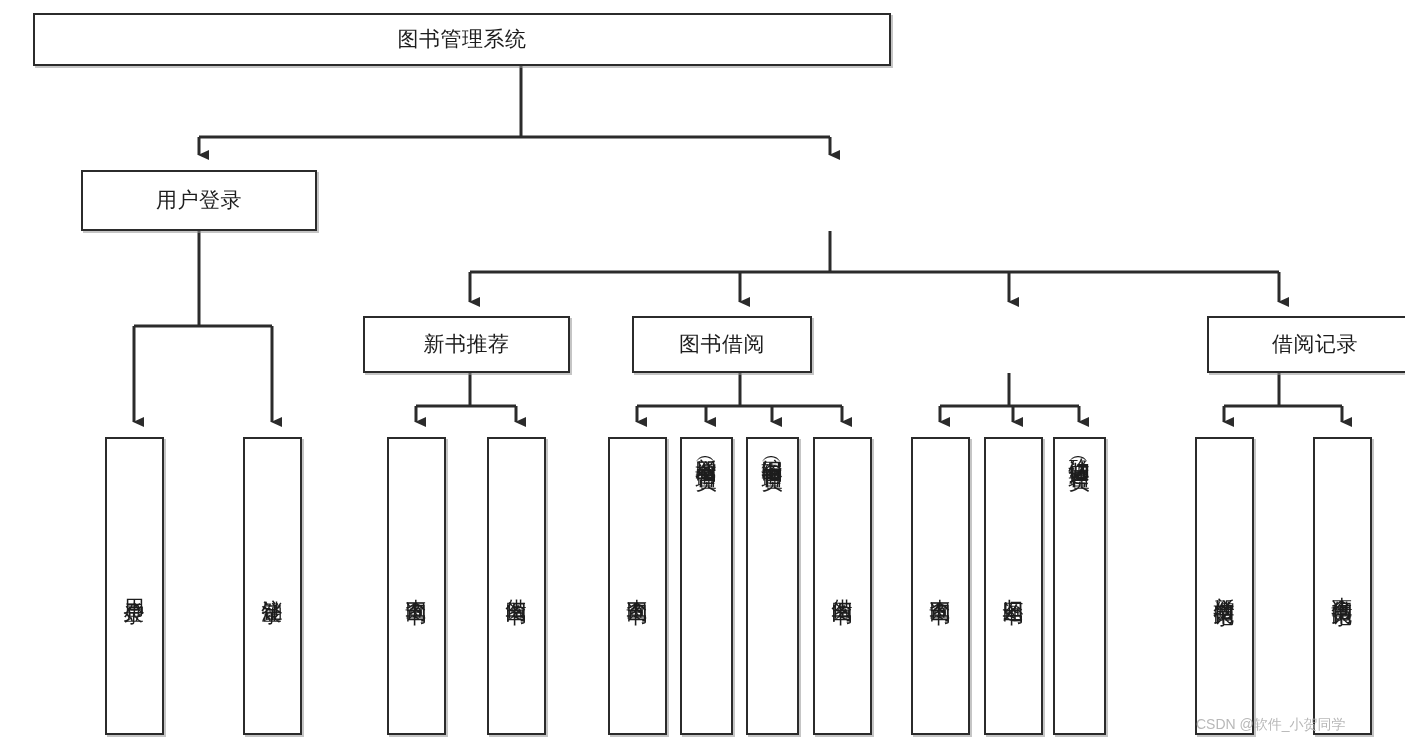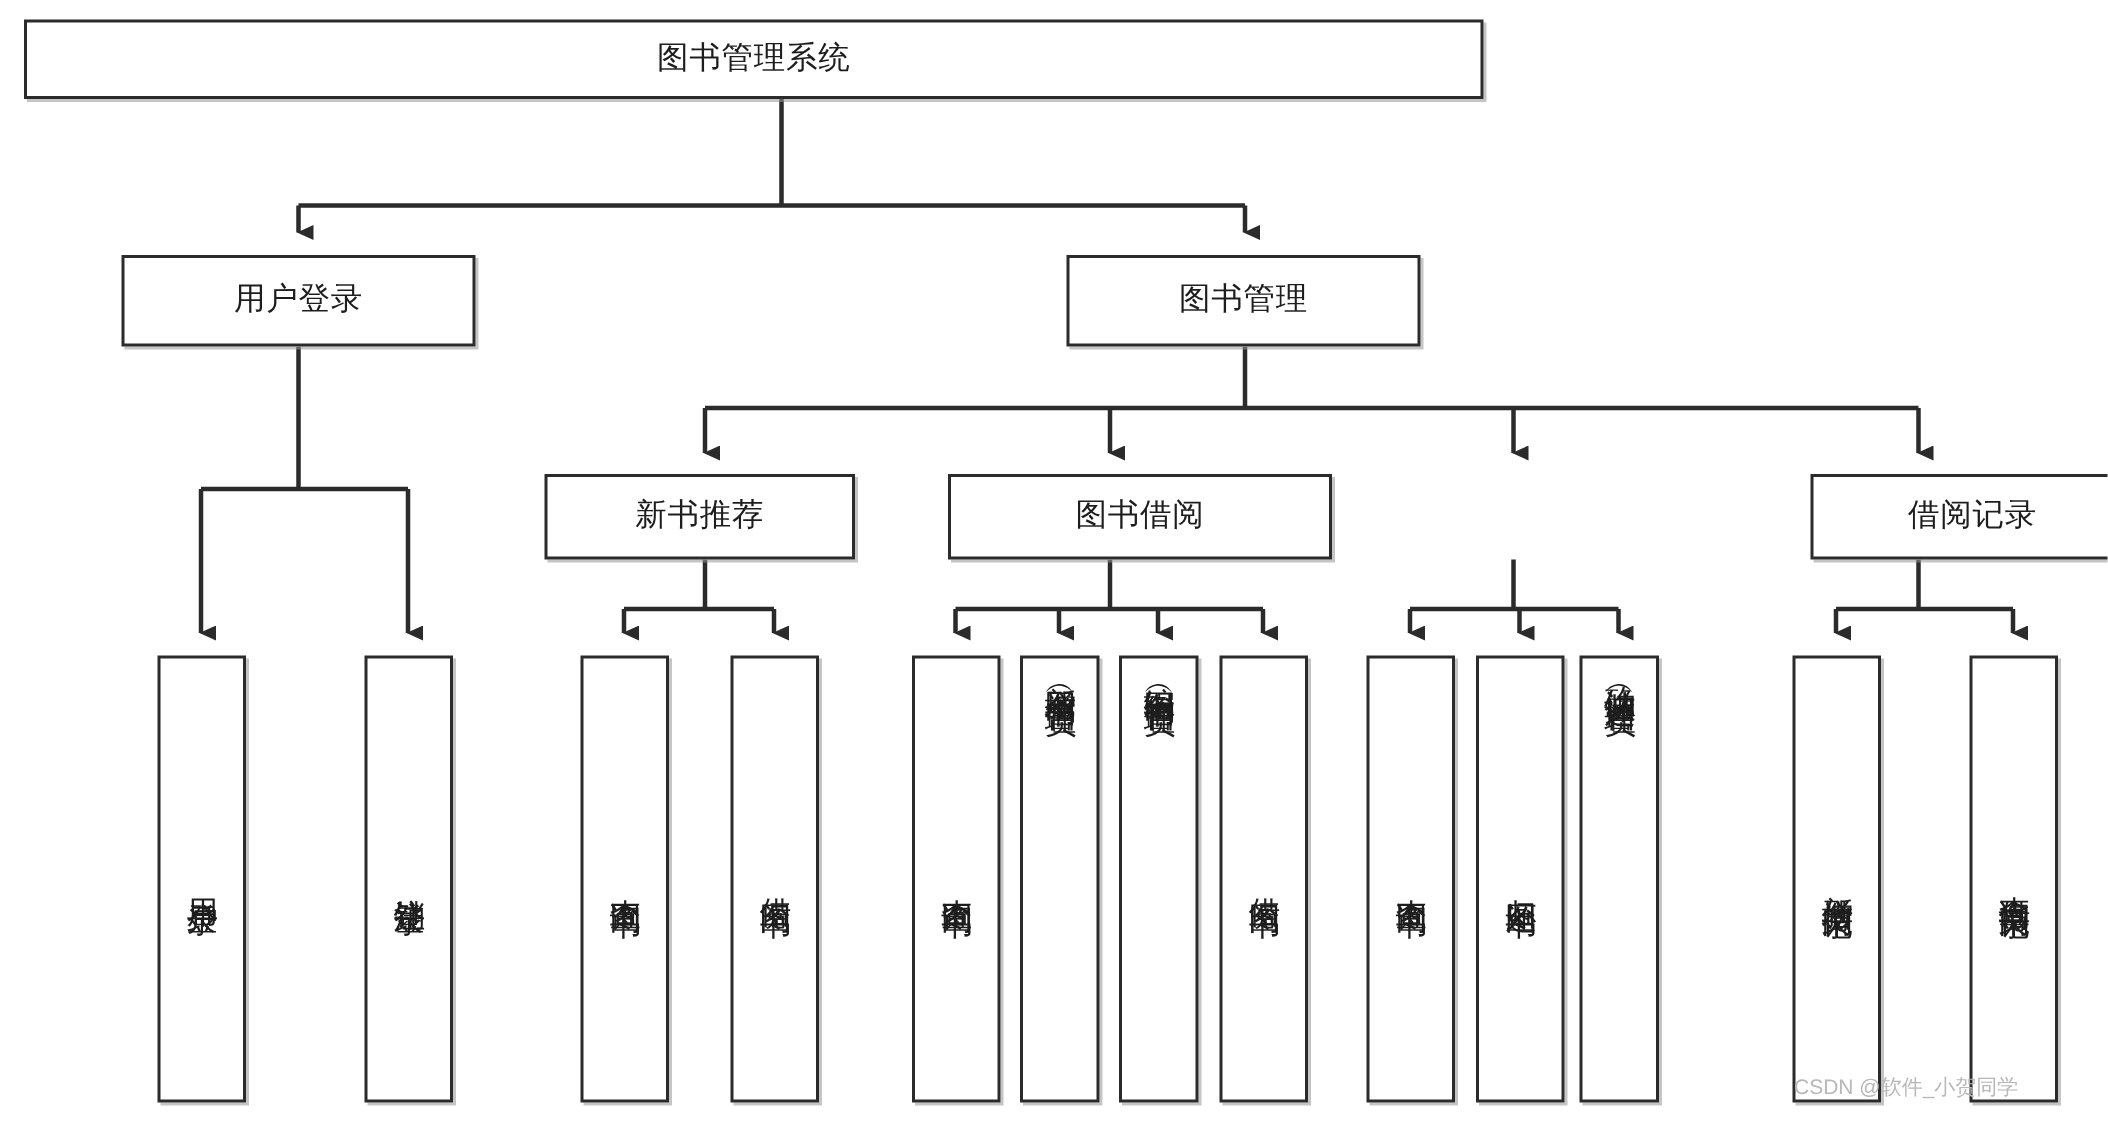--- a/index.html
+++ b/index.html
@@ -122,35 +122,32 @@
       <path d="M 1013 406 L 1013 422" marker-end="url(#arrowhead)"></path>
       <path d="M 1079 406 L 1079 422" marker-end="url(#arrowhead)"></path>
 
       <path d="M 1279 373 L 1279 406"></path>
       <path d="M 1224 406 L 1342 406"></path>
       <path d="M 1224 406 L 1224 422" marker-end="url(#arrowhead)"></path>
       <path d="M 1342 406 L 1342 422" marker-end="url(#arrowhead)"></path>
     </g>
   </svg>
 
-  <div class="node-box horizontal" style="left: 16px; top: 13px; width: 973px; height: 53px;">
+  <div class="node-box horizontal" style="left: 33px; top: 13px; width: 858px; height: 53px;">
     <span class="node-label">图书管理系统</span>
   </div>
 
   <div class="node-box horizontal" style="left: 81px; top: 170px; width: 236px; height: 61px;">
     <span class="node-label">用户登录</span>
   </div>
-  <div class="node-box horizontal" style="left: 711px; top: 170px; width: 236px; height: 61px;">
-    <span class="node-label">图书管理</span>
-  </div>
 
   <div class="node-box horizontal" style="left: 363px; top: 316px; width: 207px; height: 57px;">
     <span class="node-label">新书推荐</span>
   </div>
-  <div class="node-box horizontal" style="left: 632px; top: 316px; width: 256px; height: 57px;">
+  <div class="node-box horizontal" style="left: 632px; top: 316px; width: 180px; height: 57px;">
     <span class="node-label">图书借阅</span>
   </div>
   <div class="node-box horizontal" style="left: 1207px; top: 316px; width: 216px; height: 57px;">
     <span class="node-label">借阅记录</span>
   </div>
 
   <div class="node-box vertical centered" style="left: 105px; top: 437px; width: 59px; height: 298px;">
     <span class="node-label">用户登录</span>
   </div>
   <div class="node-box vertical centered" style="left: 243px; top: 437px; width: 59px; height: 298px;">

